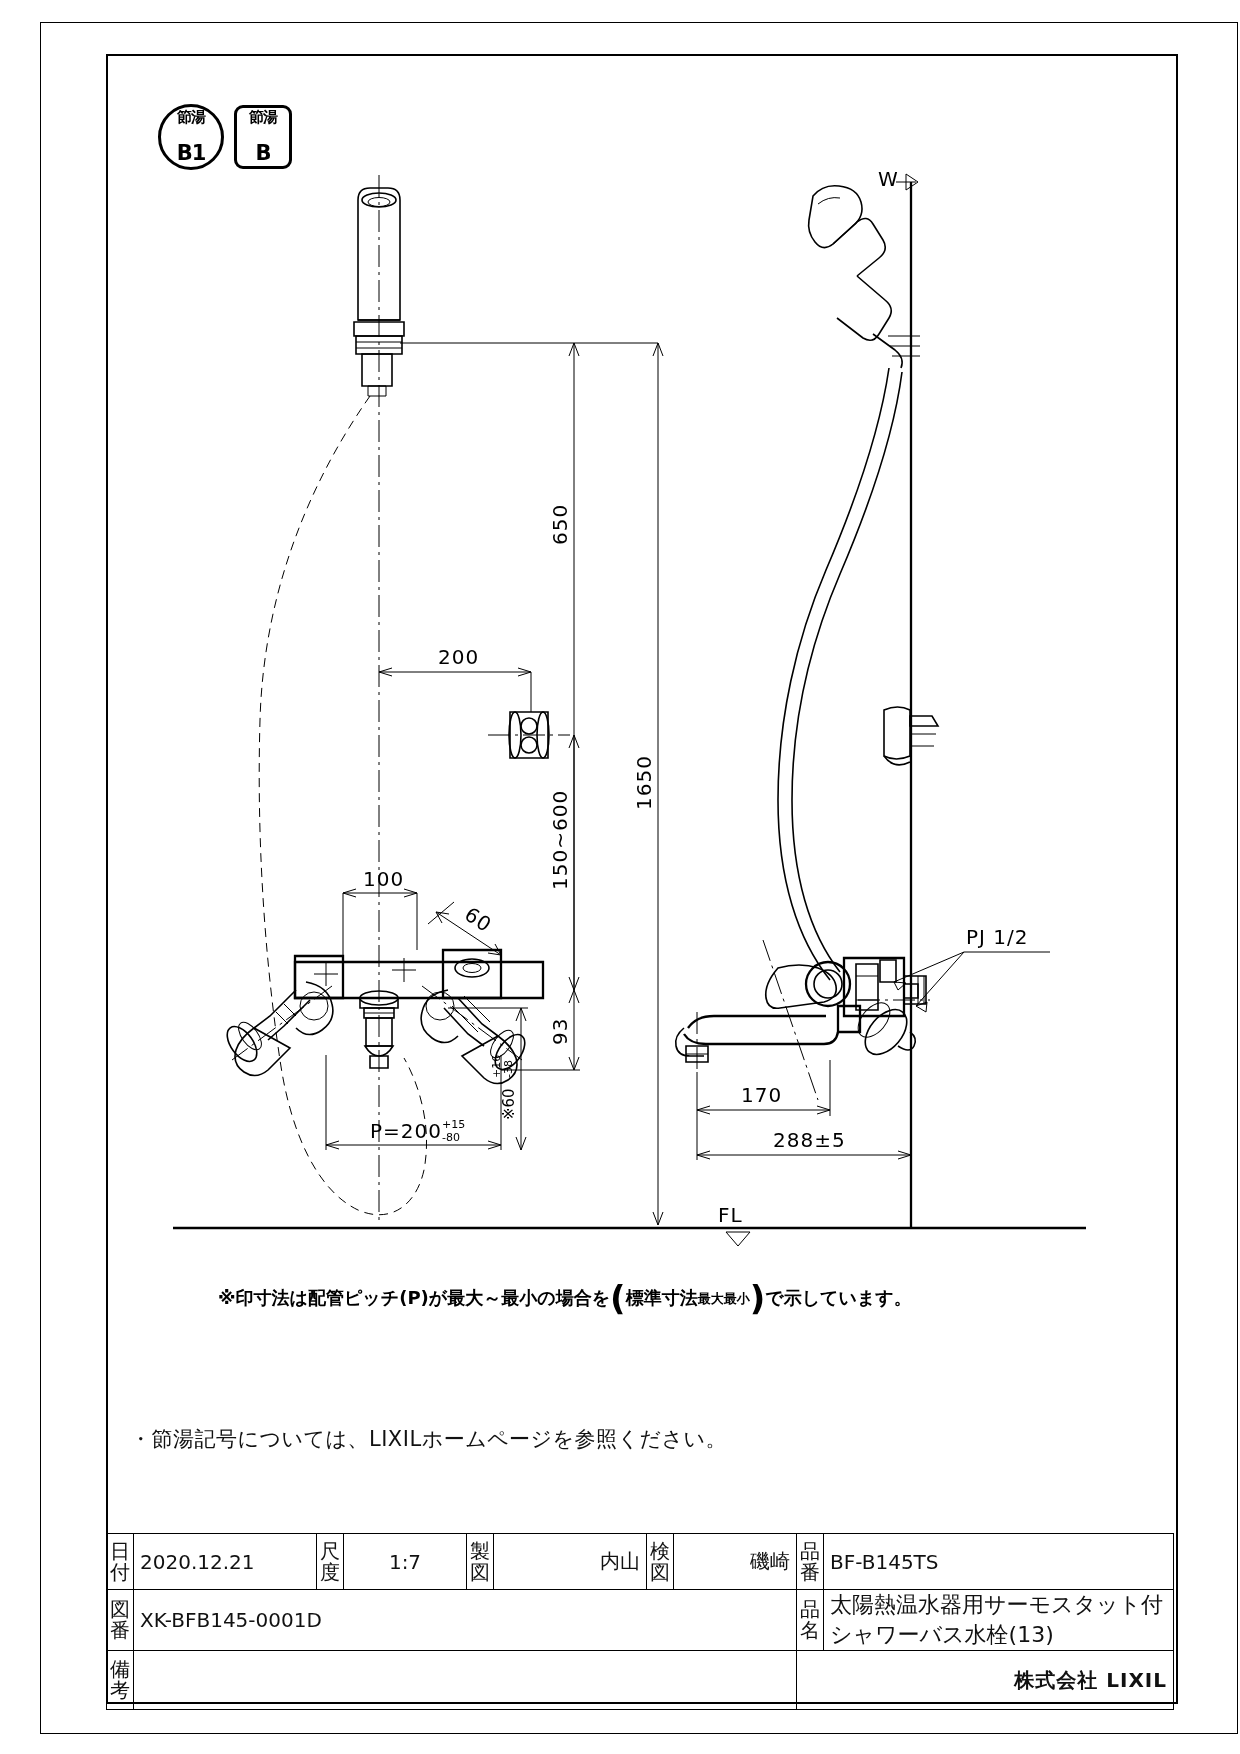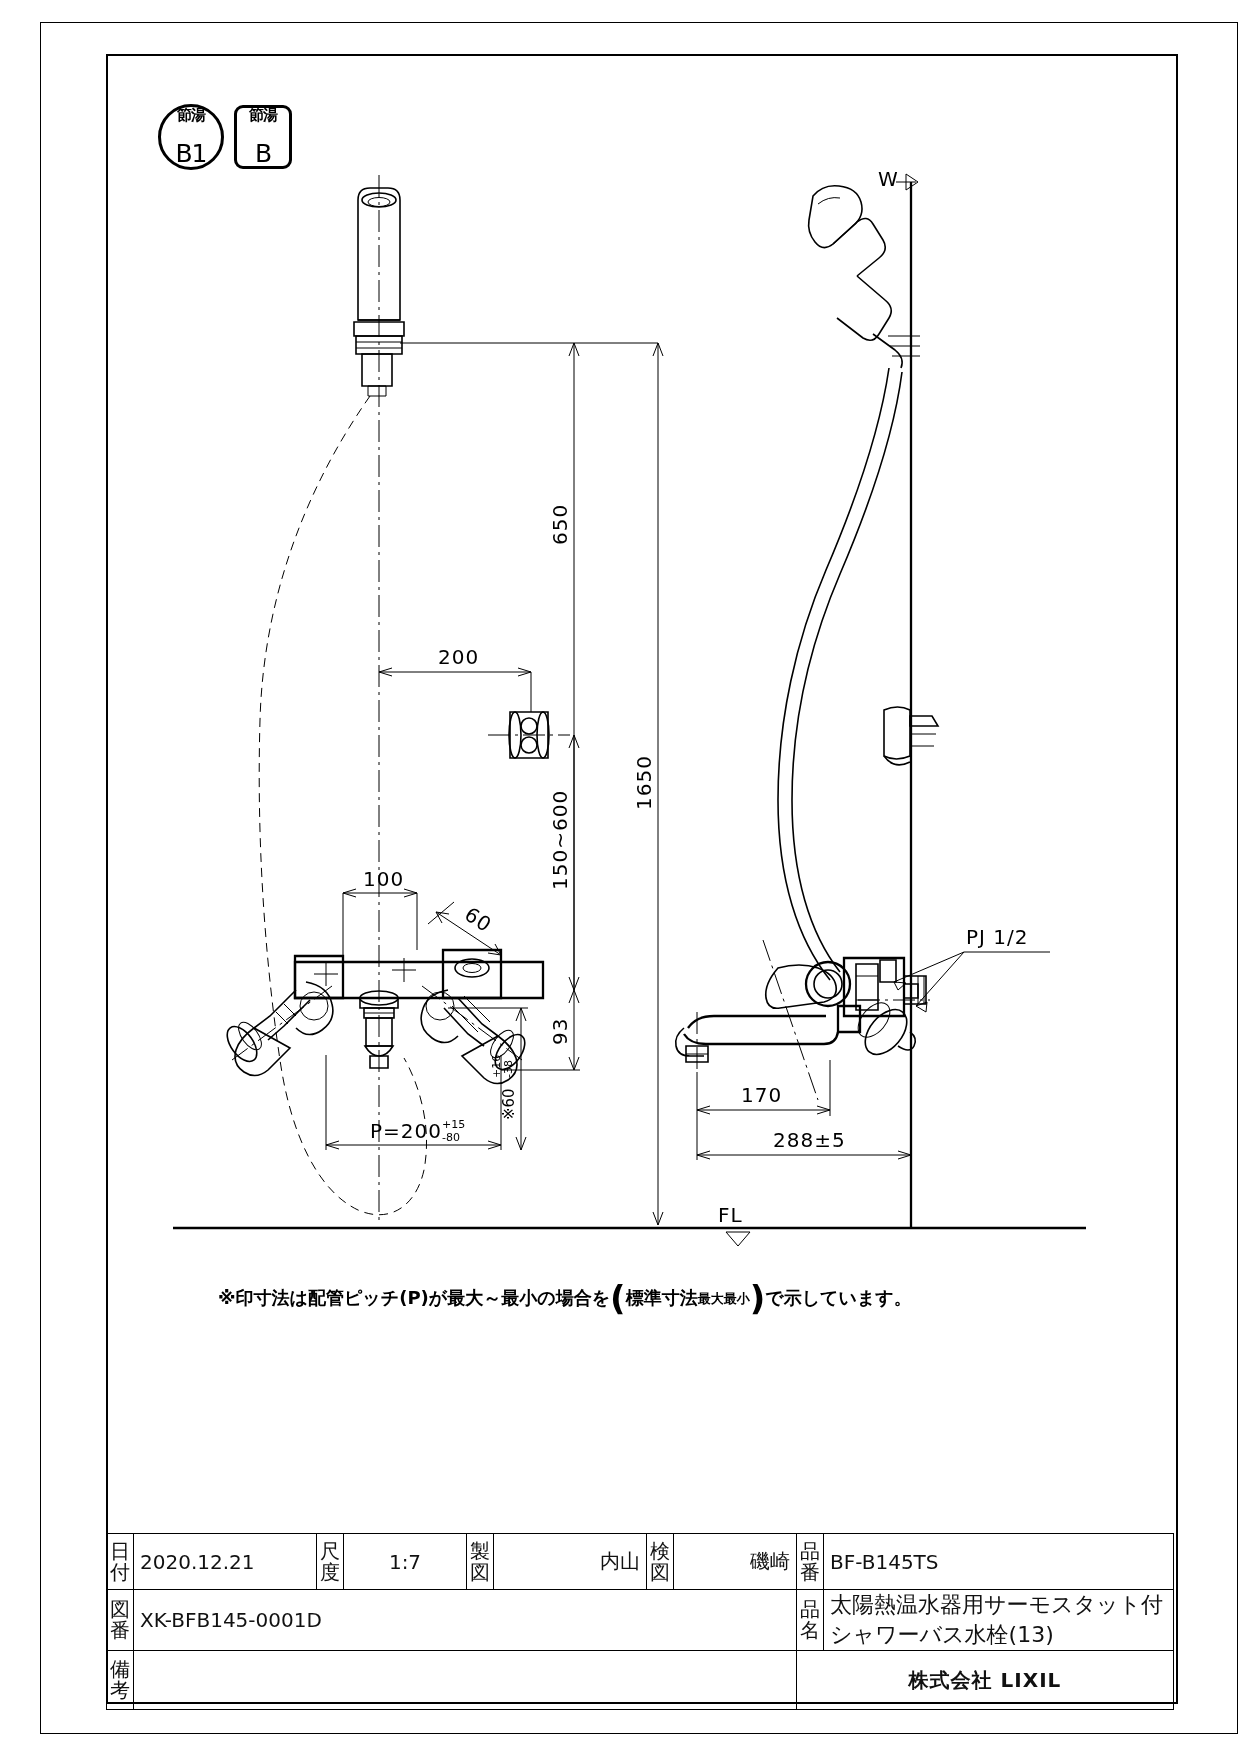--- a/index.html
+++ b/index.html
@@ -18,29 +18,29 @@
   .txt{font-family:"DejaVu Sans","Liberation Sans",sans-serif;fill:#000;}
   .dim{font-size:20px;letter-spacing:1px;}
   .dim-sm{font-size:15px;}
   .dim-xs{font-size:11px;}
   .badge-wrap{position:absolute;left:140px;top:104px;display:flex;align-items:center;gap:10px;}
   .badge-circle{width:60px;height:60px;border:3.5px solid #000;border-radius:50%;
       display:flex;flex-direction:column;align-items:center;justify-content:center;line-height:1;}
   .badge-square{width:52px;height:58px;border:3.5px solid #000;border-radius:9px;
       display:flex;flex-direction:column;align-items:center;justify-content:center;line-height:1;}
   .badge-top{font-size:15px;font-weight:bold;letter-spacing:-1px;}
-  .badge-bot{font-size:25px;font-weight:normal;letter-spacing:-1px;margin-top:18px;}
+  .badge-bot{font-size:21px;font-weight:bold;letter-spacing:-1px;margin-top:18px;}
   .refnote{position:absolute;left:112px;top:1424px;font-size:21px;line-height:1.5;
       letter-spacing:0.5px;color:#111;}
   .tbl{position:absolute;left:88px;top:1533px;width:1068px;height:167px;
        border-collapse:collapse;table-layout:fixed;}
   .tbl td{border:1px solid #000;font-size:20px;padding:0 6px;color:#111;}
   .vlabel{font-size:14px;line-height:1.05;text-align:center;padding:0 !important;width:26px;}
   .vlabel span{display:block;}
-  .brand{font-size:33px;font-weight:bold;text-align:center;letter-spacing:1px;}
+  .brand{font-size:33px;font-weight:bold;text-align:right;letter-spacing:1px;}
   .note-main{position:absolute;left:200px;top:1285px;font-size:18px;white-space:nowrap;font-weight:bold;}
   .frac{display:inline-block;vertical-align:middle;font-size:13px;line-height:1.05;text-align:center;}
   .paren{font-size:34px;vertical-align:middle;line-height:0.8;}
 </style>
 </head>
 <body>
 
 <div class="sheet">
 
   <div class="frame-outer"></div>
@@ -293,20 +293,21 @@
         <text class="txt dim" x="755" y="1147">288±5</text>
       </g>
     </g>
   </svg>
 
   <div class="note-main">
     <span>※印寸法は配管ピッチ(P)が最大～最小の場合を</span><span class="paren">(</span><span>標準寸法</span><span class="frac"><span>最大</span><span>最小</span></span><span class="paren">)</span><span>で示しています。</span>
   </div>
 
   <div class="refnote">
+    <div>・節湯記号については、LIXILホームページを参照ください。</div>
   </div>
 
   <table class="tbl">
     <tbody>
         <tr style="height:56px">
       <td class="vlabel" style="width:26px">
         <span>
               <span>日</span>
               <span>付</span>
             </span>

